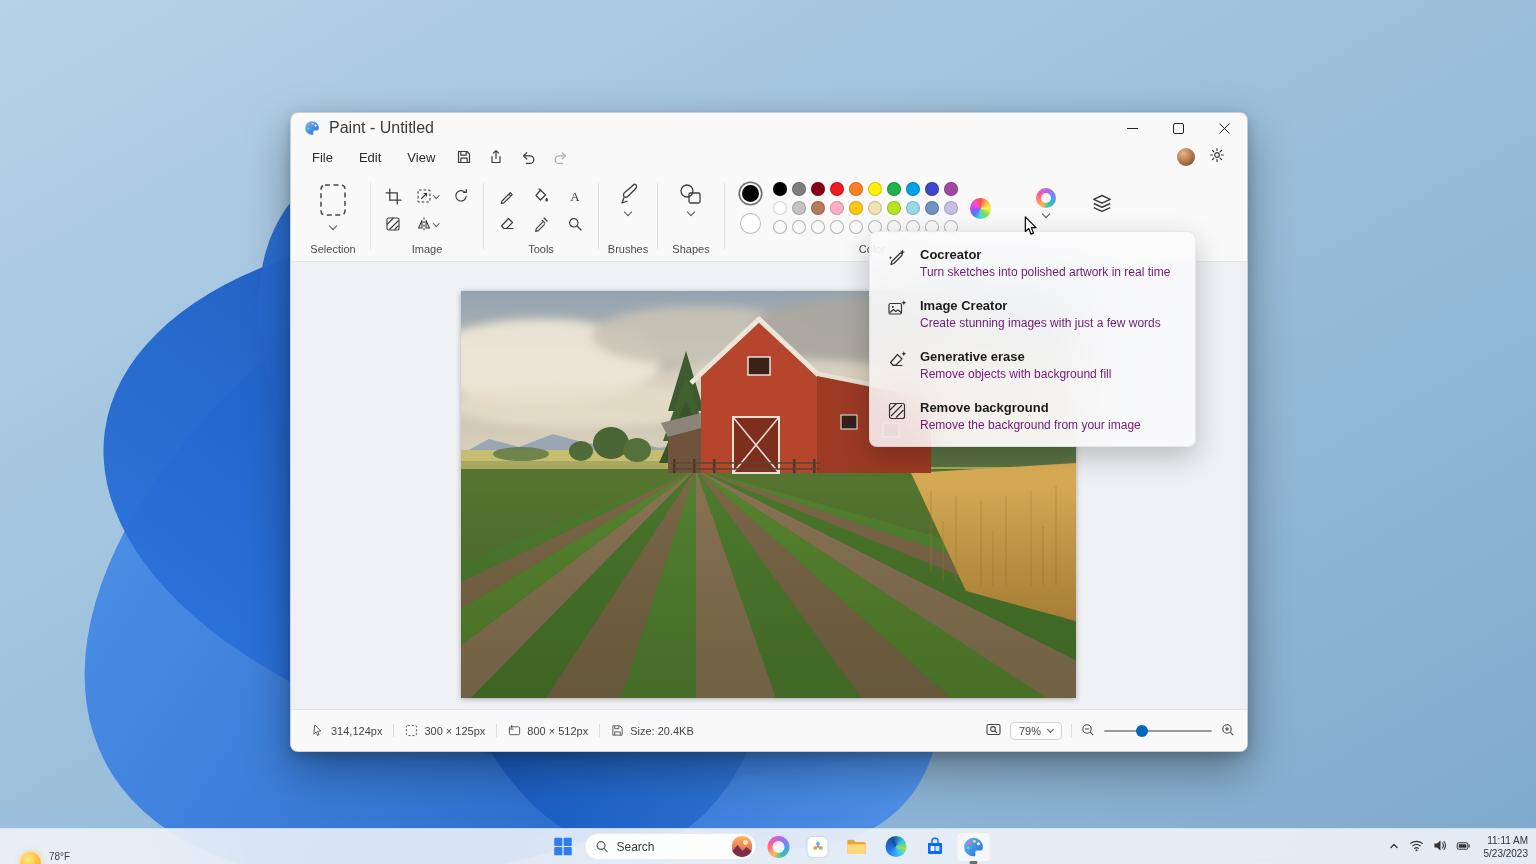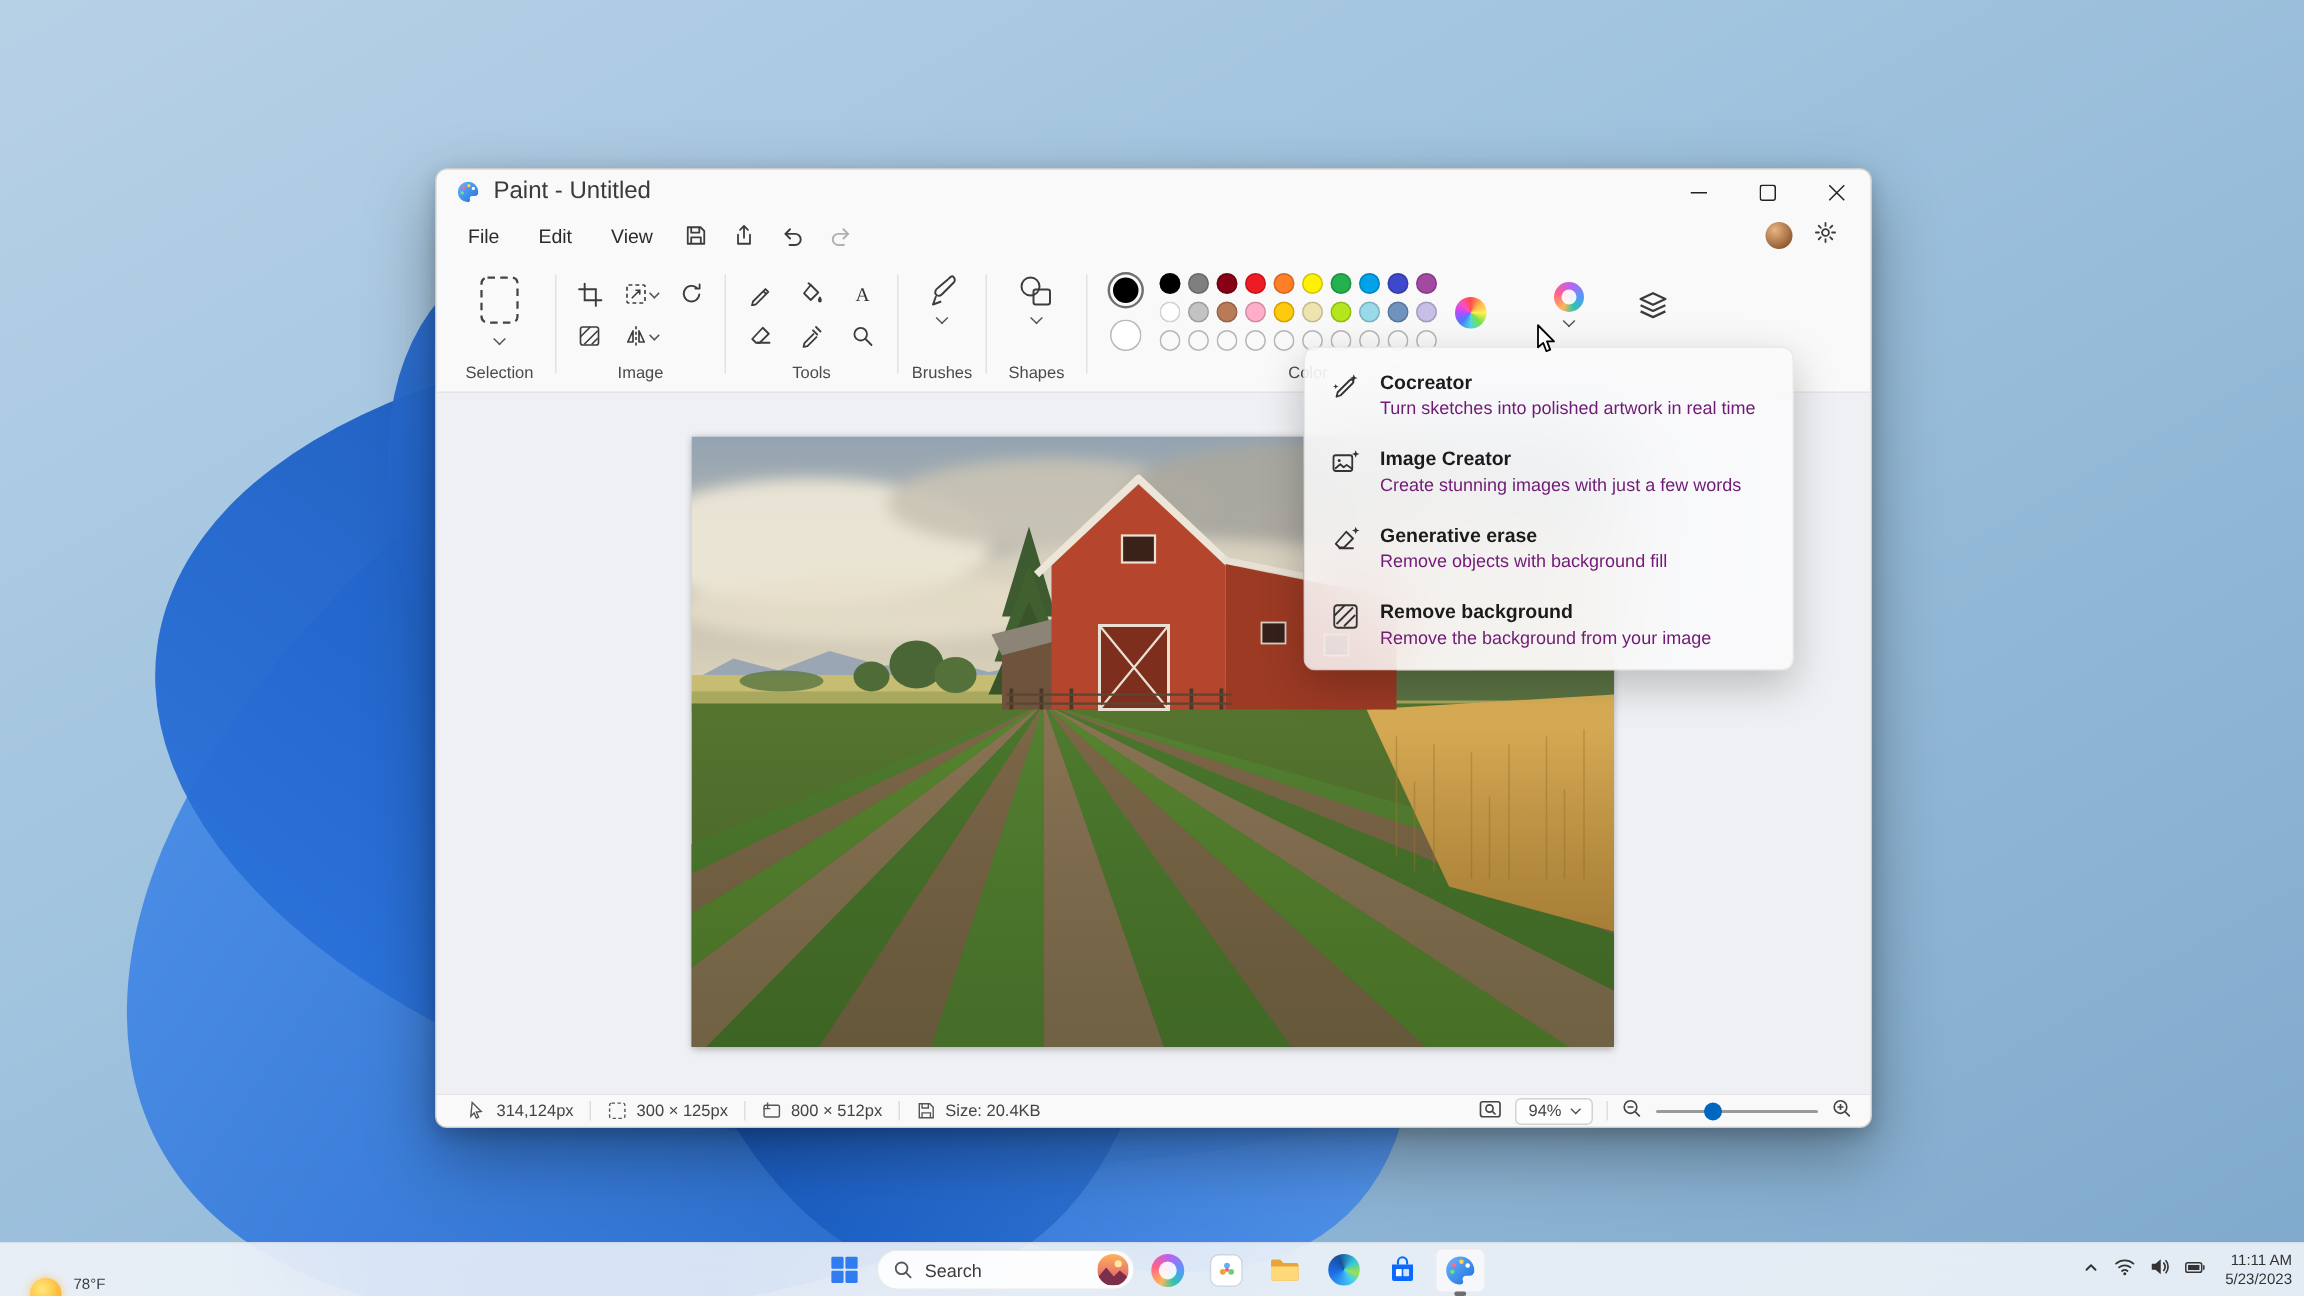--- a/index.html
+++ b/index.html
@@ -47,21 +47,21 @@
   .swatch.empty { background:transparent; box-shadow:inset 0 0 0 1px #b5b5b5; }
   .colorwheel { width:21px; height:21px; border-radius:50%;
      background:conic-gradient(#ff4d4d,#ffb24d,#fff24d,#7ce04d,#4dd9d9,#4d79ff,#b24dff,#ff4dc4,#ff4d4d); }
   .copilot-logo { width:20px; height:20px; border-radius:50%; position:relative;
      background:conic-gradient(from 210deg,#ffb657,#ff5f8f 22%,#b565f3 45%,#4e9df5 68%,#31c4a9 85%,#ffb657); }
   .copilot-logo::after { content:""; position:absolute; inset:5px; border-radius:50%; background:rgba(255,255,255,.9); }
 
   .canvas-area { flex:1 1 auto; background:#eef0f3; border-top:1px solid #e5e5e5; position:relative; overflow:hidden; }
   .canvas { position:absolute; left:170px; top:29px; width:615px; height:407px; box-shadow:0 1px 5px rgba(0,0,0,.3); }
 
-  .statusbar { height:22px; flex:0 0 auto; background:#f9f9f9; border-top:1px solid #e4e4e4;
+  .statusbar { height:42px; flex:0 0 auto; background:#f9f9f9; border-top:1px solid #e4e4e4;
                display:flex; align-items:center; font-size:11px; color:#444; padding:0 10px; }
   .sb-item { display:flex; align-items:center; gap:6px; padding:0 11px; white-space:nowrap; }
   .sb-div { width:1px; height:13px; background:#ddd; }
   .sb-right { margin-left:auto; display:flex; align-items:center; gap:9px; padding-right:2px; }
   .zoom-pill { display:flex; align-items:center; gap:7px; border:1px solid #d2d2d2; background:#fdfdfd;
                border-radius:4px; padding:2px 8px; }
   .zslider { width:108px; height:2px; background:#9a9a9a; border-radius:2px; position:relative; }
   .zthumb { position:absolute; left:32px; top:-5px; width:12px; height:12px; border-radius:50%; background:#0067c0; }
 
   
@@ -504,21 +504,21 @@
       </div>
       <div class="sb-right">
         <div>
           <svg width="15" height="15" viewBox="0 0 15 15" fill="none" stroke="#444" stroke-width="1.1">
               <rect x="1" y="2.5" width="13" height="10" rx="1.5"></rect>
               <circle cx="7" cy="7" r="2.4"></circle>
               <path d="M8.8 8.8l2.2 2.2"></path>
             </svg>
         </div>
         <div class="zoom-pill">
-          <span>94%</span>
+          <span>79%</span>
           <span class="chev" style="width:5px;height:5px;margin-top:-2px;"></span>
         </div>
         <div class="sb-div"></div>
         <div>
           <svg width="14" height="14" viewBox="0 0 14 14" fill="none" stroke="#444" stroke-width="1.1">
               <circle cx="6" cy="6" r="4.2"></circle>
               <path d="M4 6h4M9.2 9.2l3 3"></path>
             </svg>
         </div>
         <div class="zslider">

